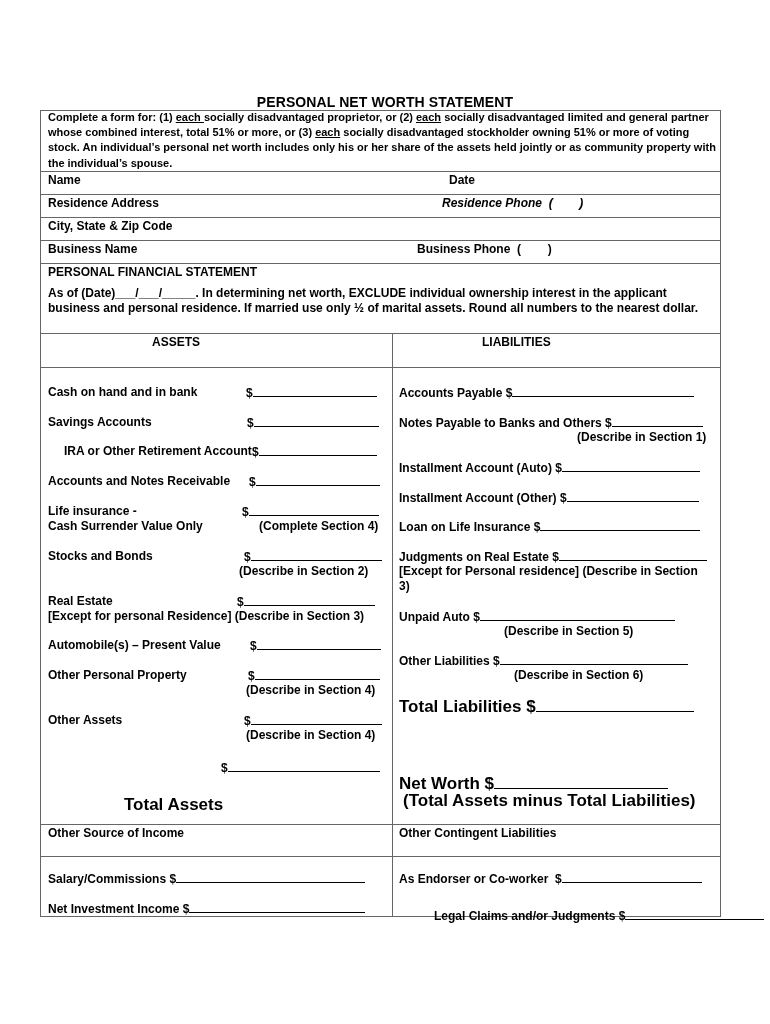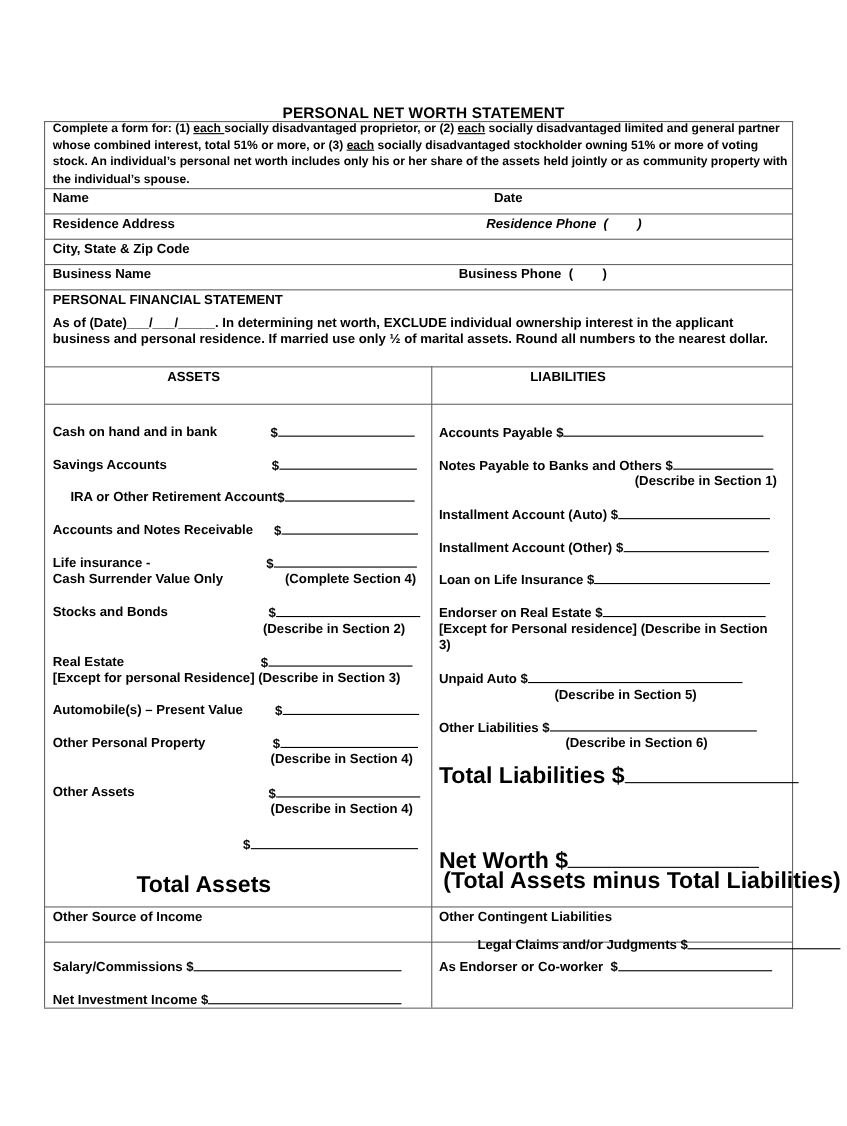--- a/index.html
+++ b/index.html
@@ -6,21 +6,21 @@
   body { width:770px; height:1024px; position:relative; overflow:hidden;
          font-family:"Liberation Sans", sans-serif; color:#000; }
   .page { position:absolute; left:0; top:0; width:770px; height:1024px; }
   .title { position:absolute; left:0; width:770px; top:94px; text-align:center;
            font-size:14px; font-weight:bold; letter-spacing:0.1px; }
   .hl { position:absolute; height:1px; background:#666; }
   .vl { position:absolute; width:1px; background:#666; }
   .t { position:absolute; font-size:12px; font-weight:bold; white-space:nowrap; line-height:15px; }
   .u { text-decoration:underline; }
   .blank { display:inline-block; border-bottom:1px solid #000; height:11px; vertical-align:baseline; }
-  .big { font-size:21px; }
+  .big { font-size:17px; }
   .intro { position:absolute; left:48px; top:110px; width:668px; font-size:11px; font-weight:bold; line-height:15.2px; }
   .asof { position:absolute; left:48px; top:286px; width:668px; font-size:12px; font-weight:bold; line-height:15.2px; }
 </style>
 </head>
 <body>
 
 <div class="page">
 
   <div class="title">PERSONAL NET WORTH STATEMENT</div>
 
@@ -102,21 +102,21 @@
 
   <span class="t" style="left:399px;top:415px;"><span>Notes Payable to Banks and Others $</span><span class="blank" style="width:91px;"></span></span>
   <span class="t" style="left:577px;top:430px;">(Describe in Section 1)</span>
 
   <span class="t" style="left:399px;top:460px;"><span>Installment Account (Auto) $</span><span class="blank" style="width:138px;"></span></span>
 
   <span class="t" style="left:399px;top:490px;"><span>Installment Account (Other) $</span><span class="blank" style="width:132px;"></span></span>
 
   <span class="t" style="left:399px;top:519px;"><span>Loan on Life Insurance $</span><span class="blank" style="width:160px;"></span></span>
 
-  <span class="t" style="left:399px;top:549px;"><span>Endorser on Real Estate $</span><span class="blank" style="width:148px;"></span></span>
+  <span class="t" style="left:399px;top:549px;"><span>Judgments on Real Estate $</span><span class="blank" style="width:148px;"></span></span>
   <span class="t" style="left:399px;top:564px;">[Except for Personal residence] (Describe in Section</span>
   <span class="t" style="left:399px;top:579px;">3)</span>
 
   <span class="t" style="left:399px;top:609px;"><span>Unpaid Auto $</span><span class="blank" style="width:195px;"></span></span>
   <span class="t" style="left:504px;top:624px;">(Describe in Section 5)</span>
 
   <span class="t" style="left:399px;top:653px;"><span>Other Liabilities $</span><span class="blank" style="width:188px;"></span></span>
   <span class="t" style="left:514px;top:668px;">(Describe in Section 6)</span>
 
   <span class="t big" style="left:399px;top:698px;"><span>Total Liabilities $</span><span class="blank" style="width:158px;height:13px;"></span></span>
@@ -124,15 +124,15 @@
   <span class="t big" style="left:399px;top:775px;"><span>Net Worth  $</span><span class="blank" style="width:174px;height:13px;"></span></span>
   <span class="t big" style="left:403px;top:793px;">(Total Assets minus Total Liabilities)</span>
 
   <span class="t" style="left:48px;top:826px;">Other Source of Income</span>
   <span class="t" style="left:399px;top:826px;">Other Contingent Liabilities</span>
 
   <span class="t" style="left:48px;top:871px;"><span>Salary/Commissions $</span><span class="blank" style="width:189px;"></span></span>
   <span class="t" style="left:48px;top:901px;"><span>Net Investment Income $</span><span class="blank" style="width:176px;"></span></span>
 
   <span class="t" style="left:399px;top:871px;white-space:pre;"><span>As Endorser or Co-worker  $</span><span class="blank" style="width:140px;"></span></span>
-  <span class="t" style="left:399px;top:851px;padding-left:35px;"><span>Legal Claims and/or Judgments $</span><span class="blank" style="width:139px;"></span></span>
+  <span class="t" style="left:399px;top:908px;padding-left:35px;"><span>Legal Claims and/or Judgments $</span><span class="blank" style="width:139px;"></span></span>
 
 </div>
 
 </body></html>

